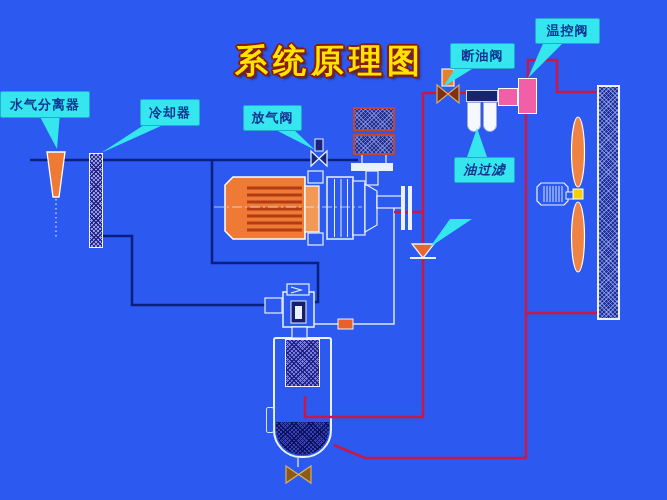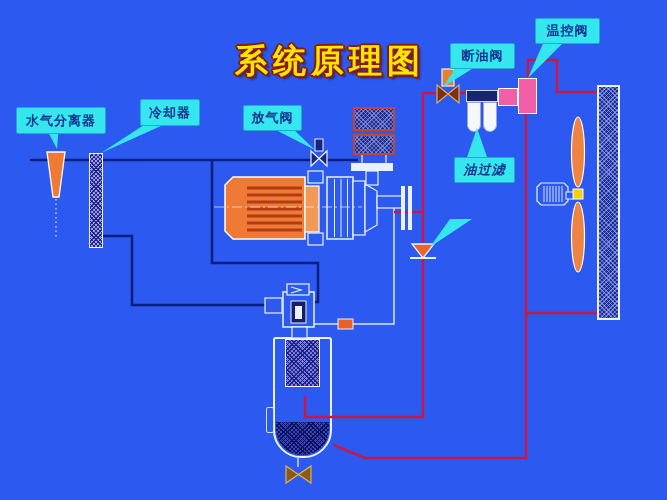--- a/index.html
+++ b/index.html
@@ -46,21 +46,21 @@
     border-radius:0 0 7px 7px;}
   .cyl1{left:467px;} .cyl2{left:483px;}
   .pinkpart{background:var(--pink);border:1.5px solid #fff;}
   .pink-arm{left:498px;top:88px;width:20px;height:18px;}
   .pink-body{left:518px;top:78px;width:19px;height:36px;}
   .tank{left:273px;top:337px;width:59px;height:121px;background:var(--bg);
     border:2px solid #e9f2fc;border-radius:3px 3px 28px 28px;}
   .element{left:285px;top:339px;width:35px;height:48px;background-color:#7d78e2;}
   .oil{left:276px;top:422px;width:53px;height:33px;border-radius:0 0 26px 26px;}
   .handle{left:266px;top:407px;width:8px;height:26px;border:1.5px solid #cfe0ff;border-radius:2px;}
-  .c1{left:16px;top:91px;width:88px;height:25px;margin-top:16px;}
+  .c1{left:0;top:91px;width:88px;height:25px;}
   .c2{left:140px;top:99px;width:58px;height:25px;}
   .c3{left:243px;top:105px;width:57px;height:24px;}
   .c4{left:450px;top:43px;width:63px;height:24px;}
   .c5{left:535px;top:18px;width:63px;height:24px;}
   .c6{left:454px;top:157px;width:59px;height:24px;font-style:italic;}
   .c7{left:442px;top:198px;width:61px;height:24px;}
 </style>
 </head>
 <body>
 

